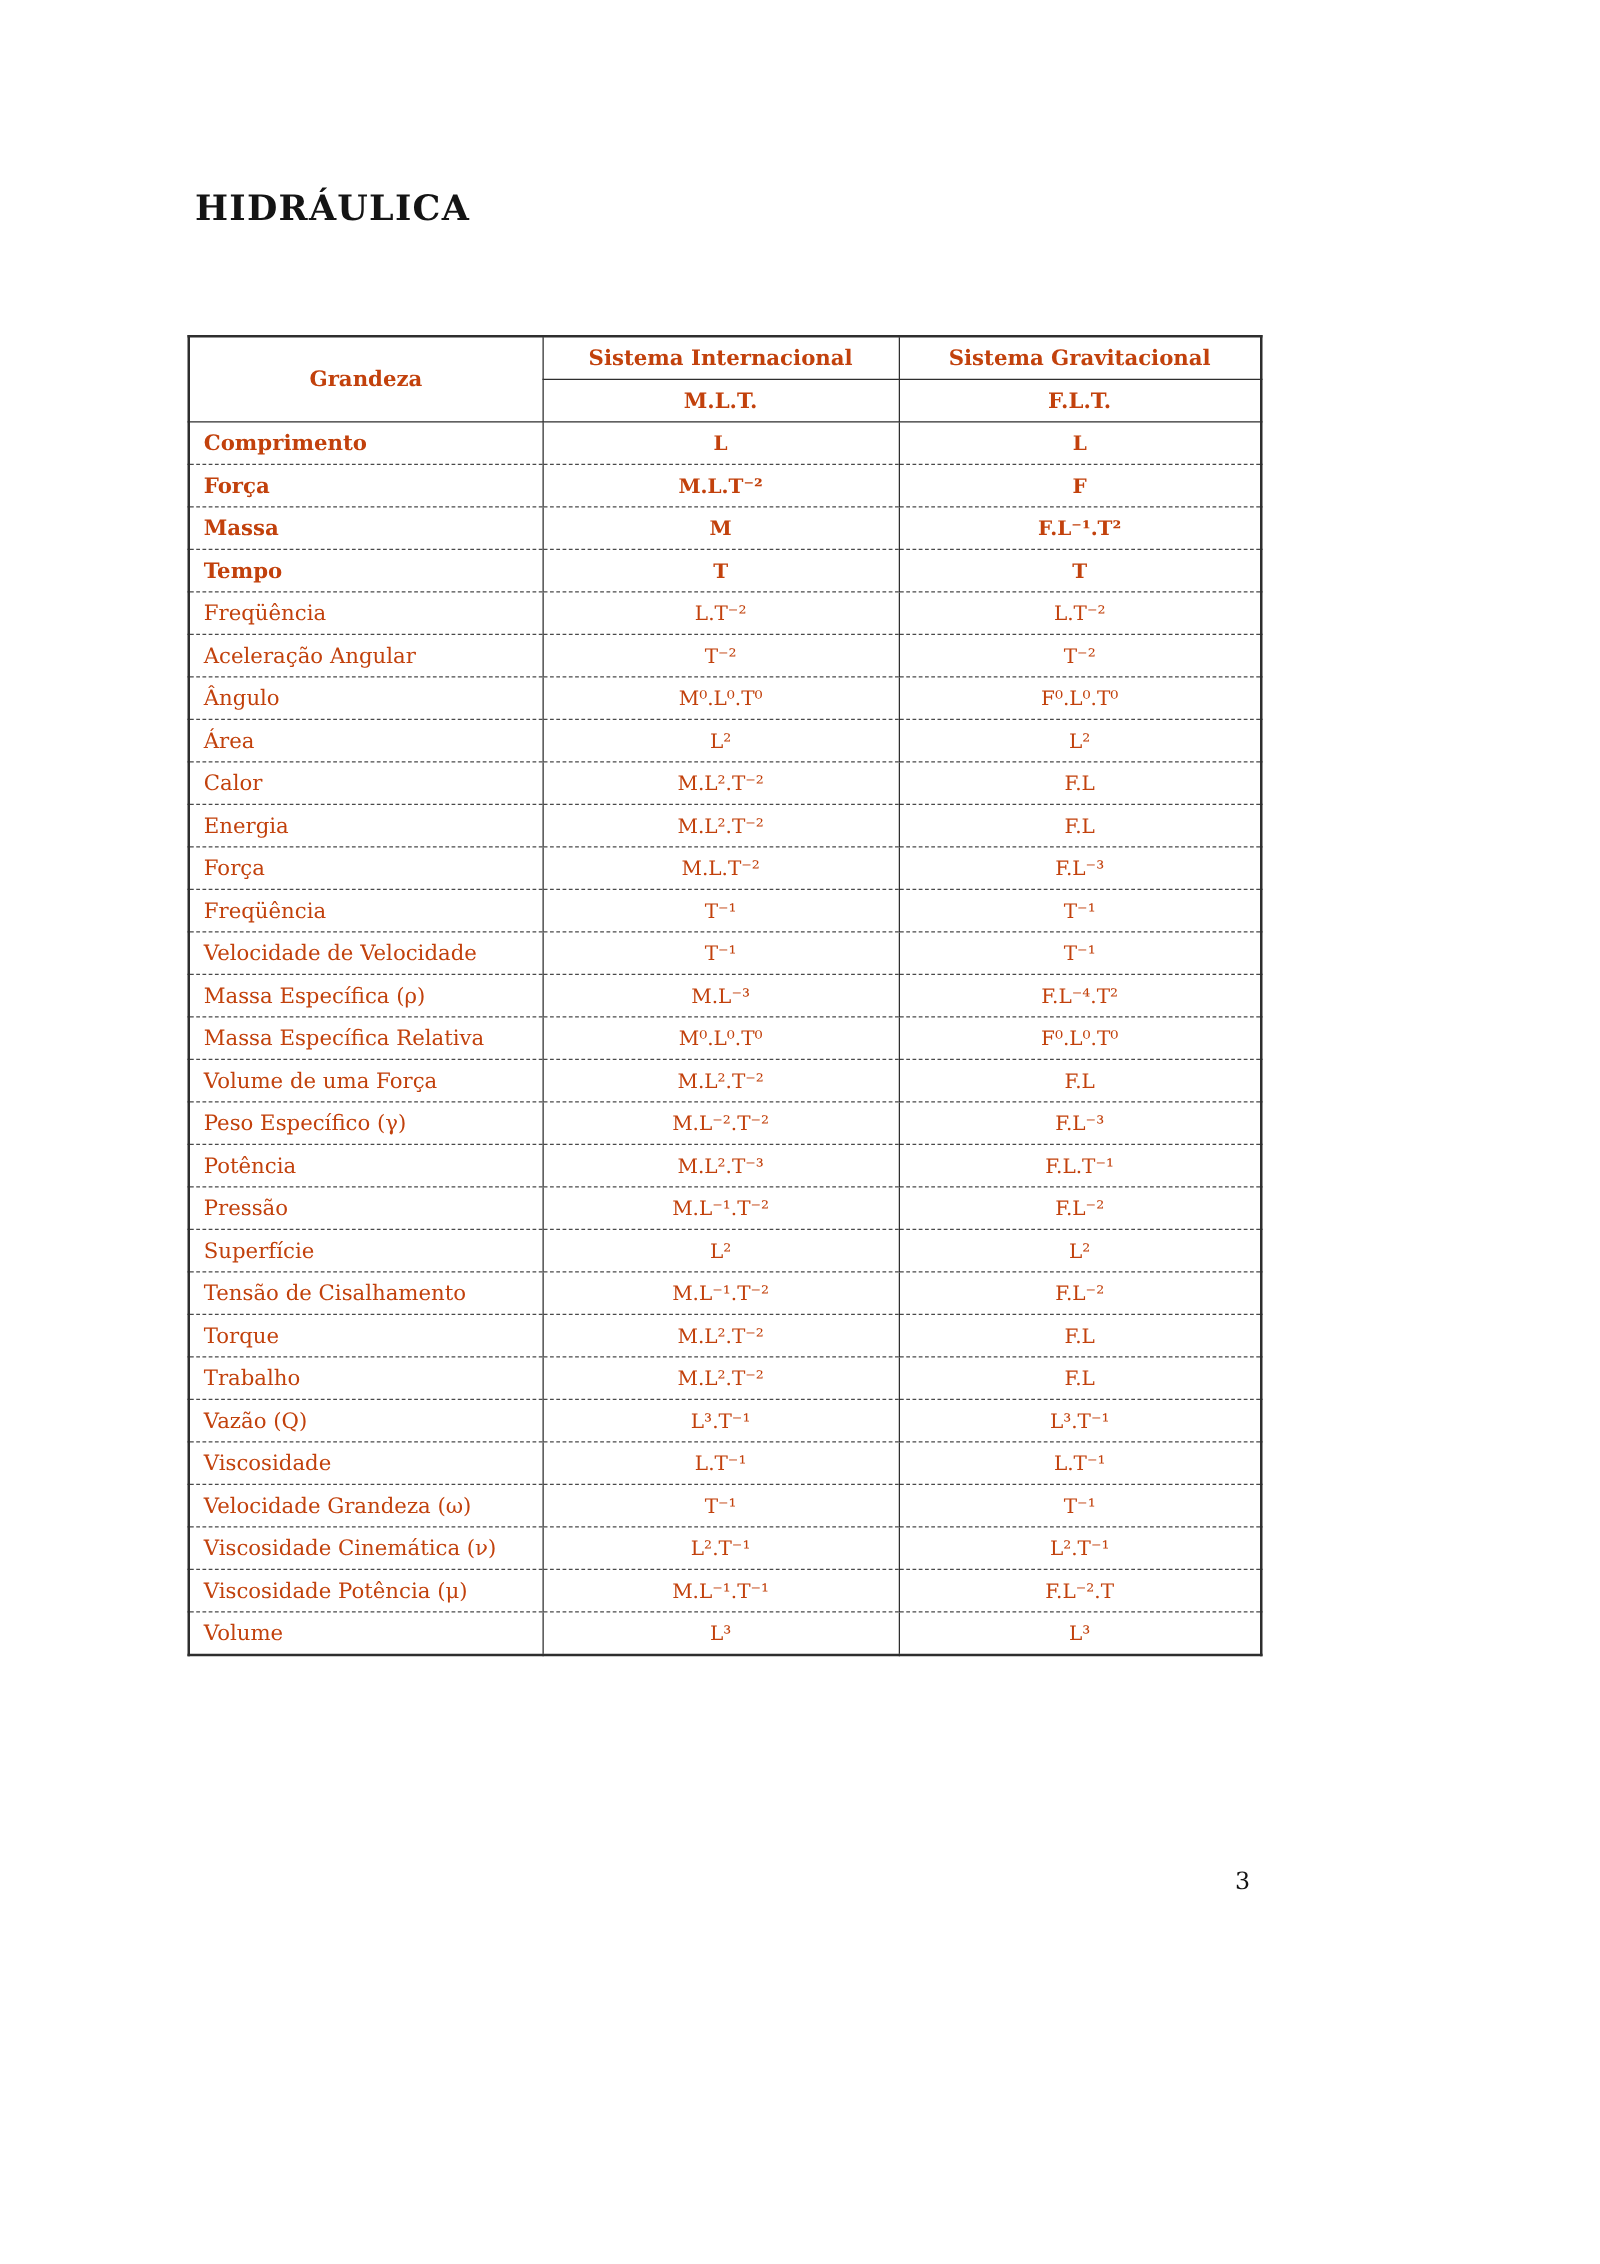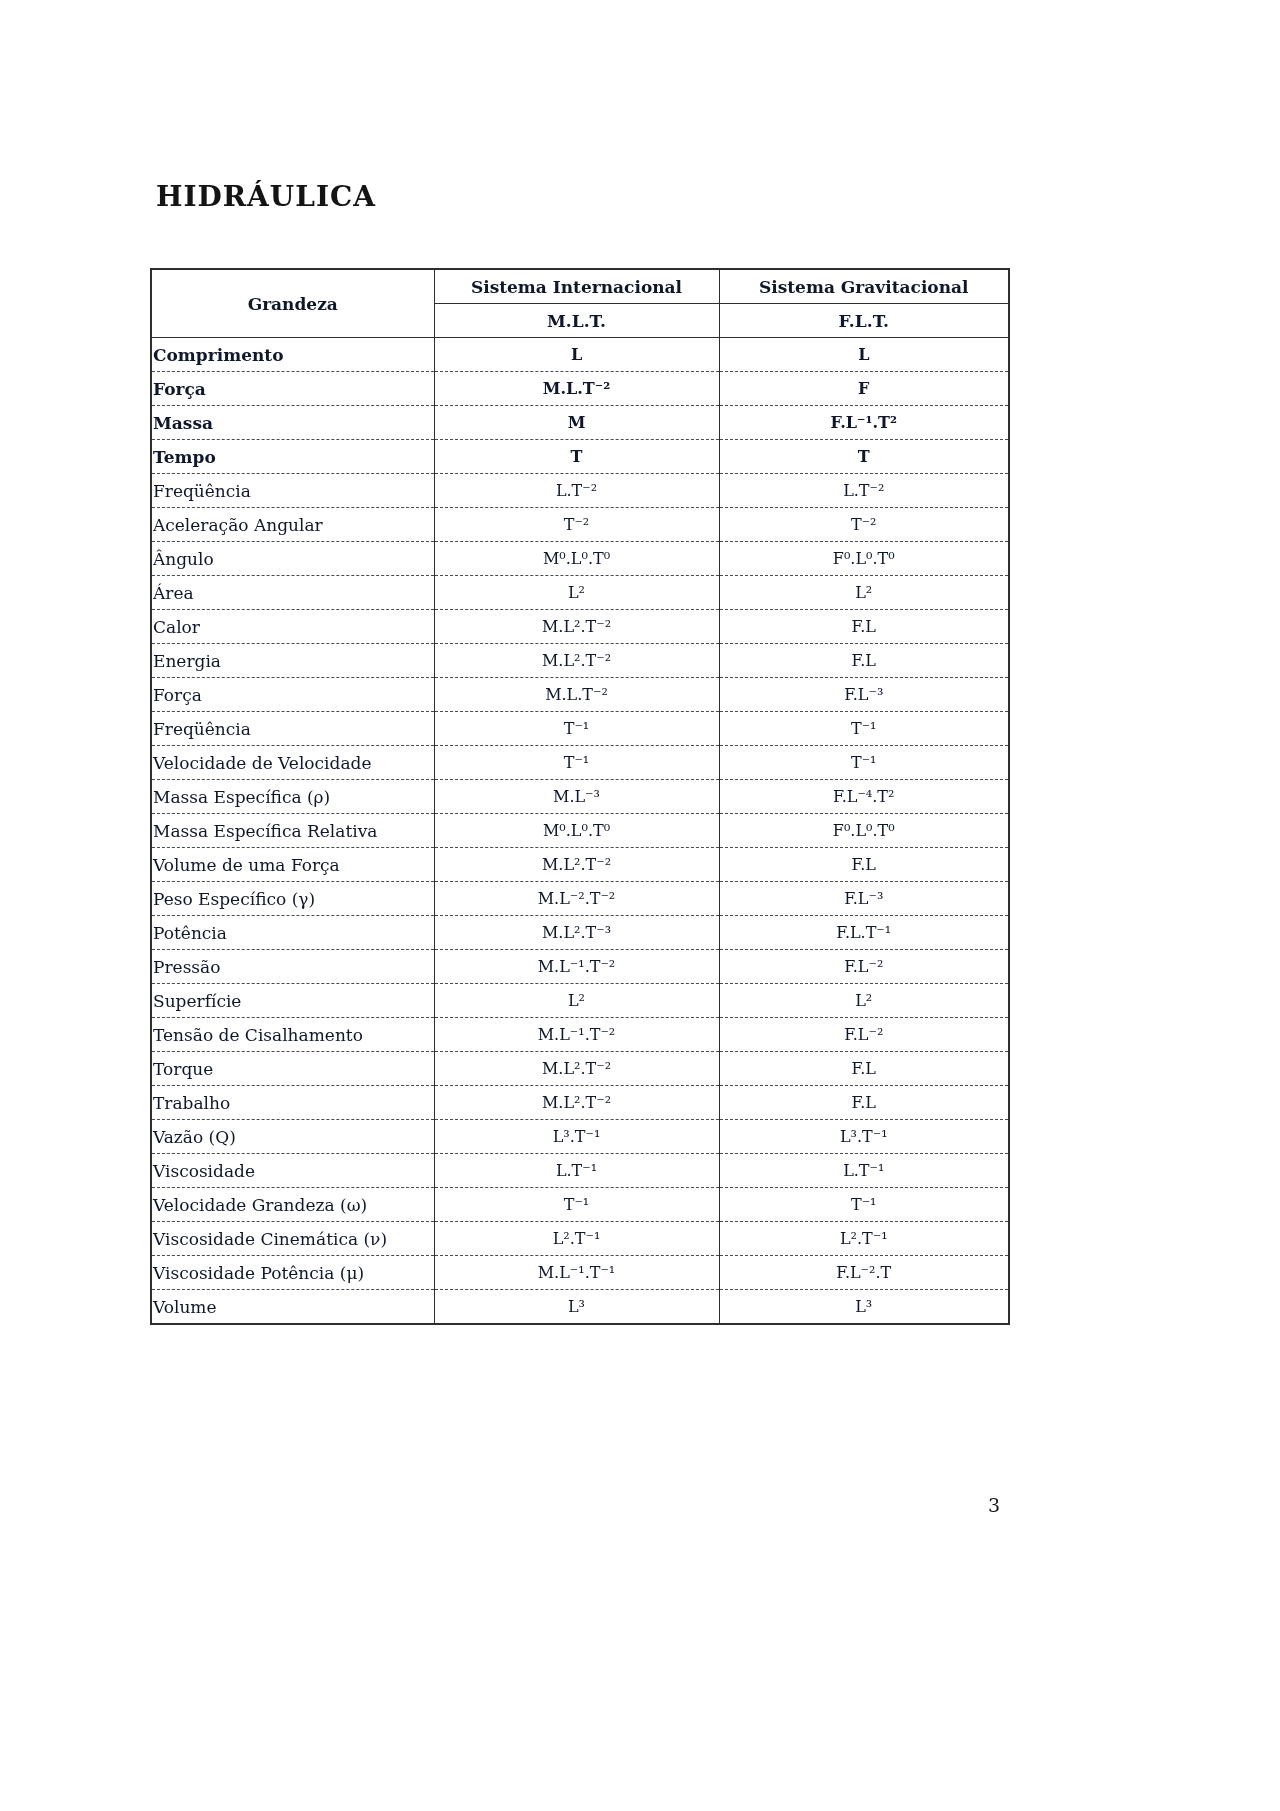--- a/index.html
+++ b/index.html
@@ -17,39 +17,38 @@
     color: #141414;
     overflow: hidden;
   }
   .doc-title {
     position: absolute;
     left: 156px;
     top: 150px;
     font-size: 28px;
     font-weight: bold;
     letter-spacing: 1px;
-    margin-top: 30px;
   }
   .table-caption {
     position: absolute;
     left: 157px;
     top: 231px;
     font-size: 17px;
     font-weight: bold;
     letter-spacing: 0.3px;
   }
   table.dim-table {
     position: absolute;
     left: 150px;
     top: 268px;
     width: 858px;
     border-collapse: collapse;
     table-layout: fixed;
     font-size: 17px;
-    color: #0f172a;
+    color: #c2410c;
   }
   .dim-table th, .dim-table td {
     border-left: 1.5px solid #2e2e2e;
     border-right: 1.5px solid #2e2e2e;
     height: 33px;
     padding: 0 8px;
     vertical-align: middle;
     overflow: hidden;
     white-space: nowrap;
   }
@@ -61,21 +60,21 @@
     border-bottom: 1.5px solid #2e2e2e;
     font-weight: bold;
     text-align: center;
   }
   .dim-table tbody td {
     border-top: 1px dashed #4a4a4a;
     border-bottom: 1px dashed #4a4a4a;
   }
   .dim-table tbody td.name-col {
     text-align: left;
-    padding-left: 1px;
+    padding-left: 11px;
   }
   .dim-table tbody td.value-col {
     text-align: center;
     font-size: 16px;
   }
   .dim-table tbody tr.bold-row td {
     font-weight: bold;
   }
   .page-number {
     position: absolute;

